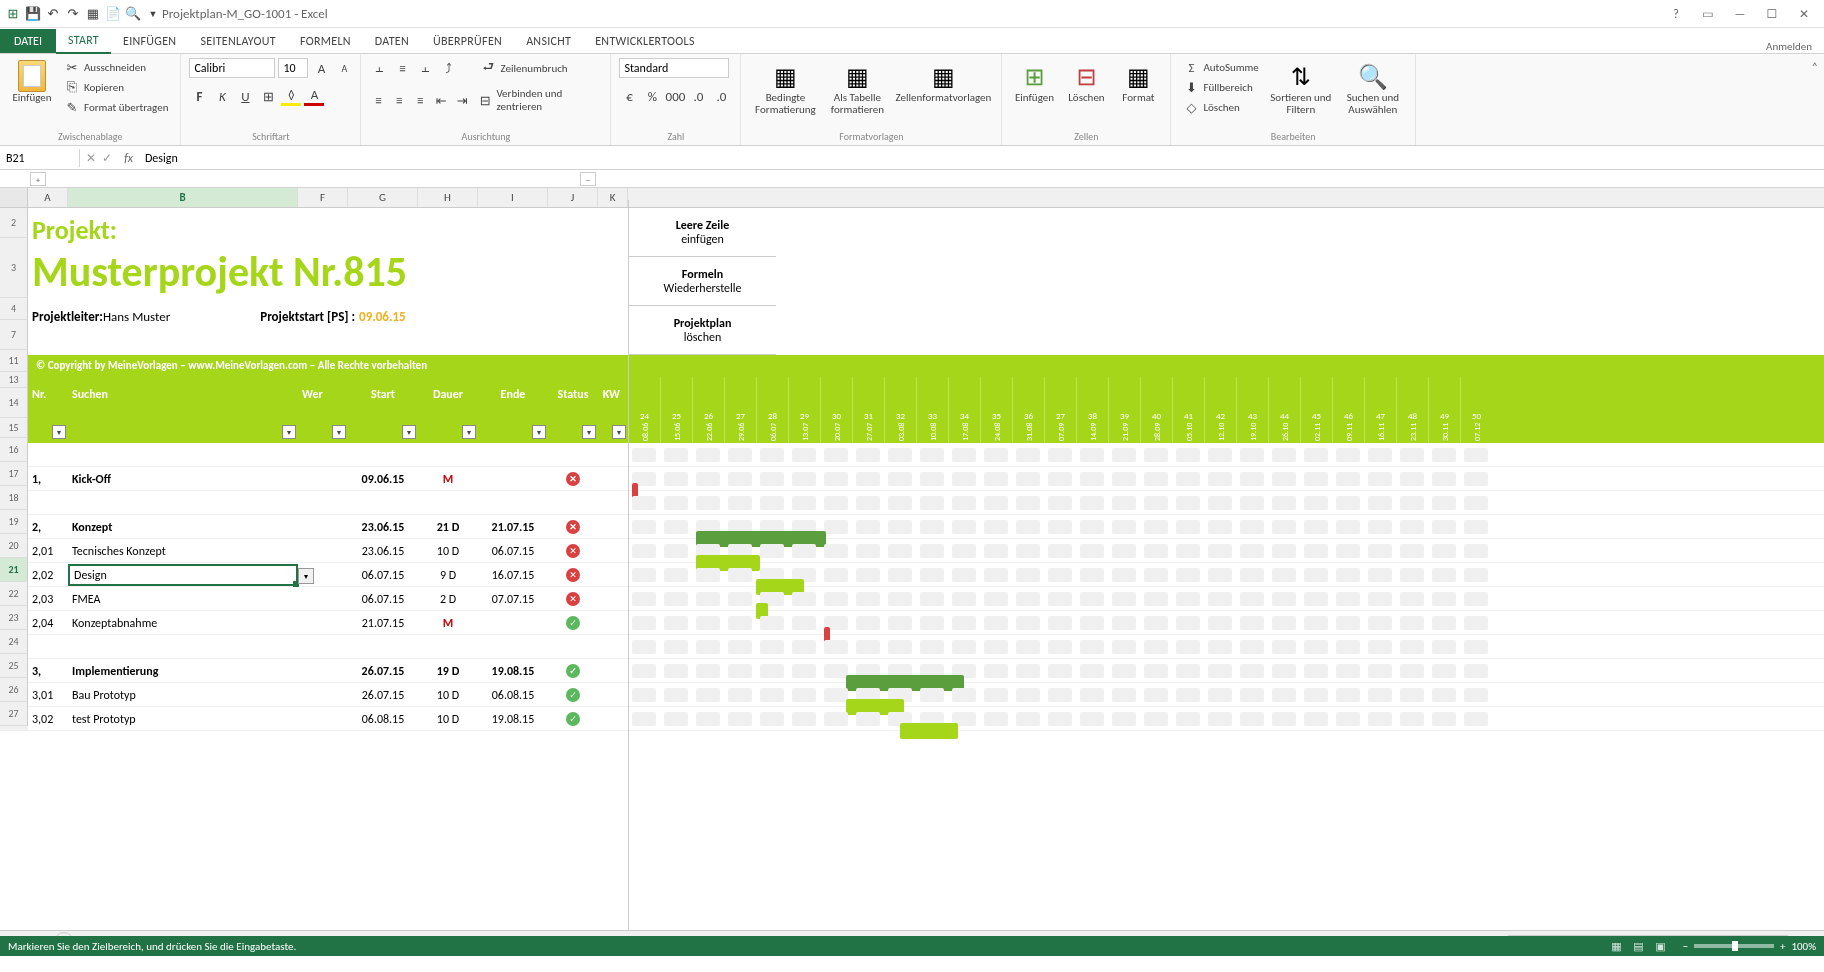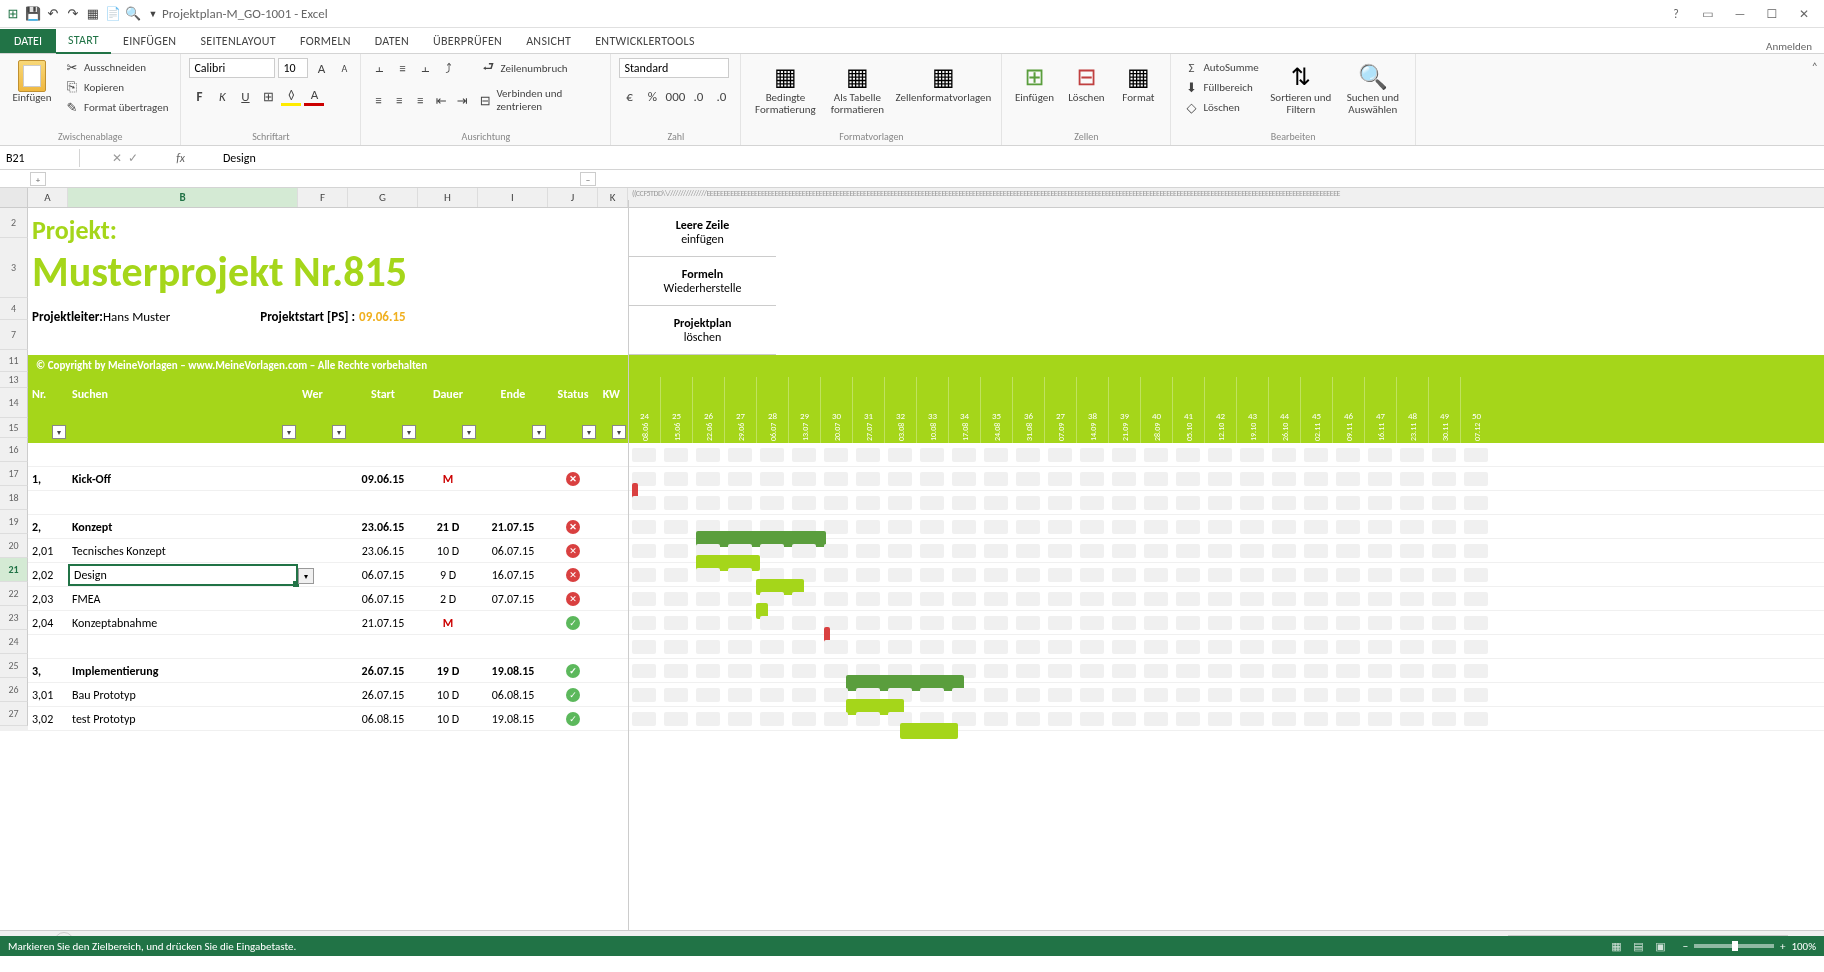--- a/index.html
+++ b/index.html
@@ -30,21 +30,21 @@
 .big-btn-label { font-size: 11px; color: #444; text-align: center; line-height: 1.1; }
 .small-btns { display: flex; flex-direction: column; gap: 2px; }
 .small-btn { display: flex; align-items: center; gap: 4px; font-size: 11px; color: #444; cursor: pointer; padding: 1px 4px; }
 .small-btn-icon { width: 16px; height: 16px; display: flex; align-items: center; justify-content: center; font-size: 13px; }
 .font-row { display: flex; align-items: center; gap: 3px; margin-bottom: 4px; }
 .font-select { border: 1px solid #ccc; background: #fff; font-size: 12px; padding: 1px 4px; height: 20px; }
 .toolbar-btn { width: 20px; height: 20px; display: flex; align-items: center; justify-content: center; cursor: pointer; color: #444; font-size: 13px; }
 .collapse-btn { margin-left: auto; padding: 6px; cursor: pointer; color: #666; }
 
 
-.formula-bar { height: 24px; border-bottom: 1px solid #d4d4d4; display: flex; align-items: center; gap: 26px; }
+.formula-bar { height: 24px; border-bottom: 1px solid #d4d4d4; display: flex; align-items: center; }
 .name-box { width: 80px; border-right: 1px solid #d4d4d4; padding: 2px 6px; font-size: 12px; }
 .fb-btns { display: flex; padding: 0 6px; gap: 6px; color: #999; }
 .fx-label { font-style: italic; color: #666; padding: 0 6px; }
 .formula-input { flex: 1; padding: 2px 6px; font-size: 12px; }
 
 
 .spacer-row { height: 18px; border-bottom: 1px solid #d4d4d4; display: flex; }
 .spacer-btn { width: 16px; height: 14px; border: 1px solid #ccc; margin: 2px; font-size: 9px; display: flex; align-items: center; justify-content: center; cursor: pointer; color: #666; }
 
 
@@ -353,21 +353,20 @@
 <div class="col-headers">
   <div class="row-head-corner"></div>
   <div class="col-head" style="width:40px">A</div>
   <div class="col-head active" style="width:230px">B</div>
   <div class="col-head" style="width:50px">F</div>
   <div class="col-head" style="width:70px">G</div>
   <div class="col-head" style="width:60px">H</div>
   <div class="col-head" style="width:70px">I</div>
   <div class="col-head" style="width:50px">J</div>
   <div class="col-head" style="width:30px">K</div>
-  <div class="timeline-head">((CCF5TDD\\///////////////EEEEEEEEEEEEEEEEEEEEEEEEEEEEEEEEEEEEEEEEEEEEEEEEEEEEEEEEEEEEEEEEEEEEEEEEEEEEEEEEEEEEEEEEEEEEEEEEEEEEEEEEEEEEEEEEEEEEEEEEEEEEEEEEEEEEEEEEEEEEEEEEEEEEEEEEEEEEEEEEEEEEEEEEEEEEEEEEEEEEEEEEEE</div>
 </div>
 
 <div class="grid">
   <div class="row-headers" id="row-headers">
       <div class="row-head" style="height: 30px;">2</div>
       <div class="row-head" style="height: 60px;">3</div>
       <div class="row-head" style="height: 22px;">4</div>
       <div class="row-head" style="height: 30px;">7</div>
       <div class="row-head" style="height: 22px;">11</div>
       <div class="row-head" style="height: 16px;">13</div>

